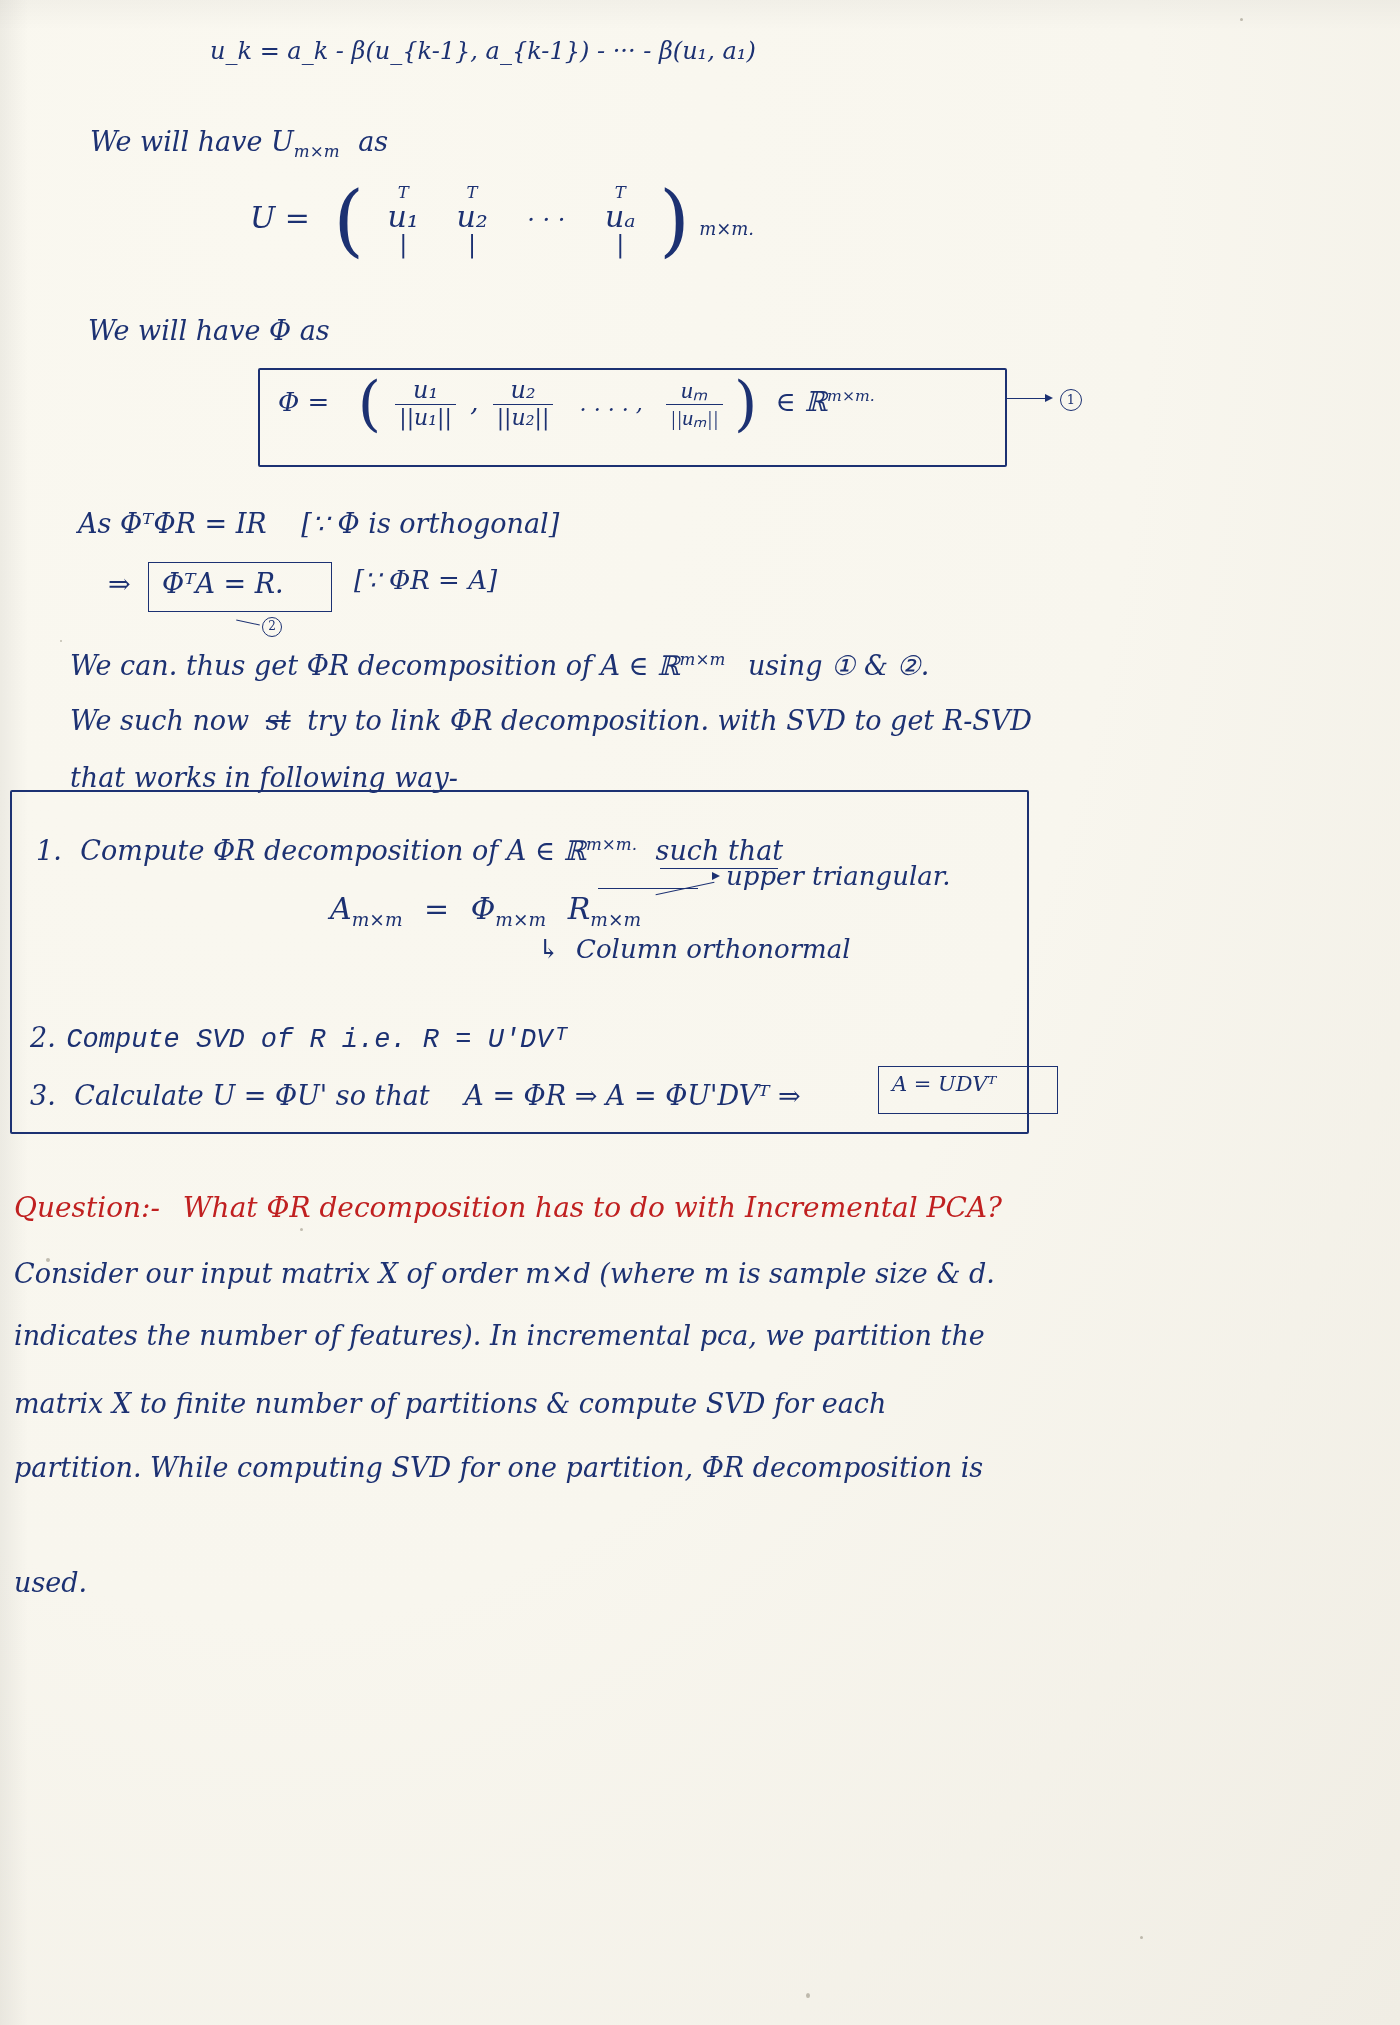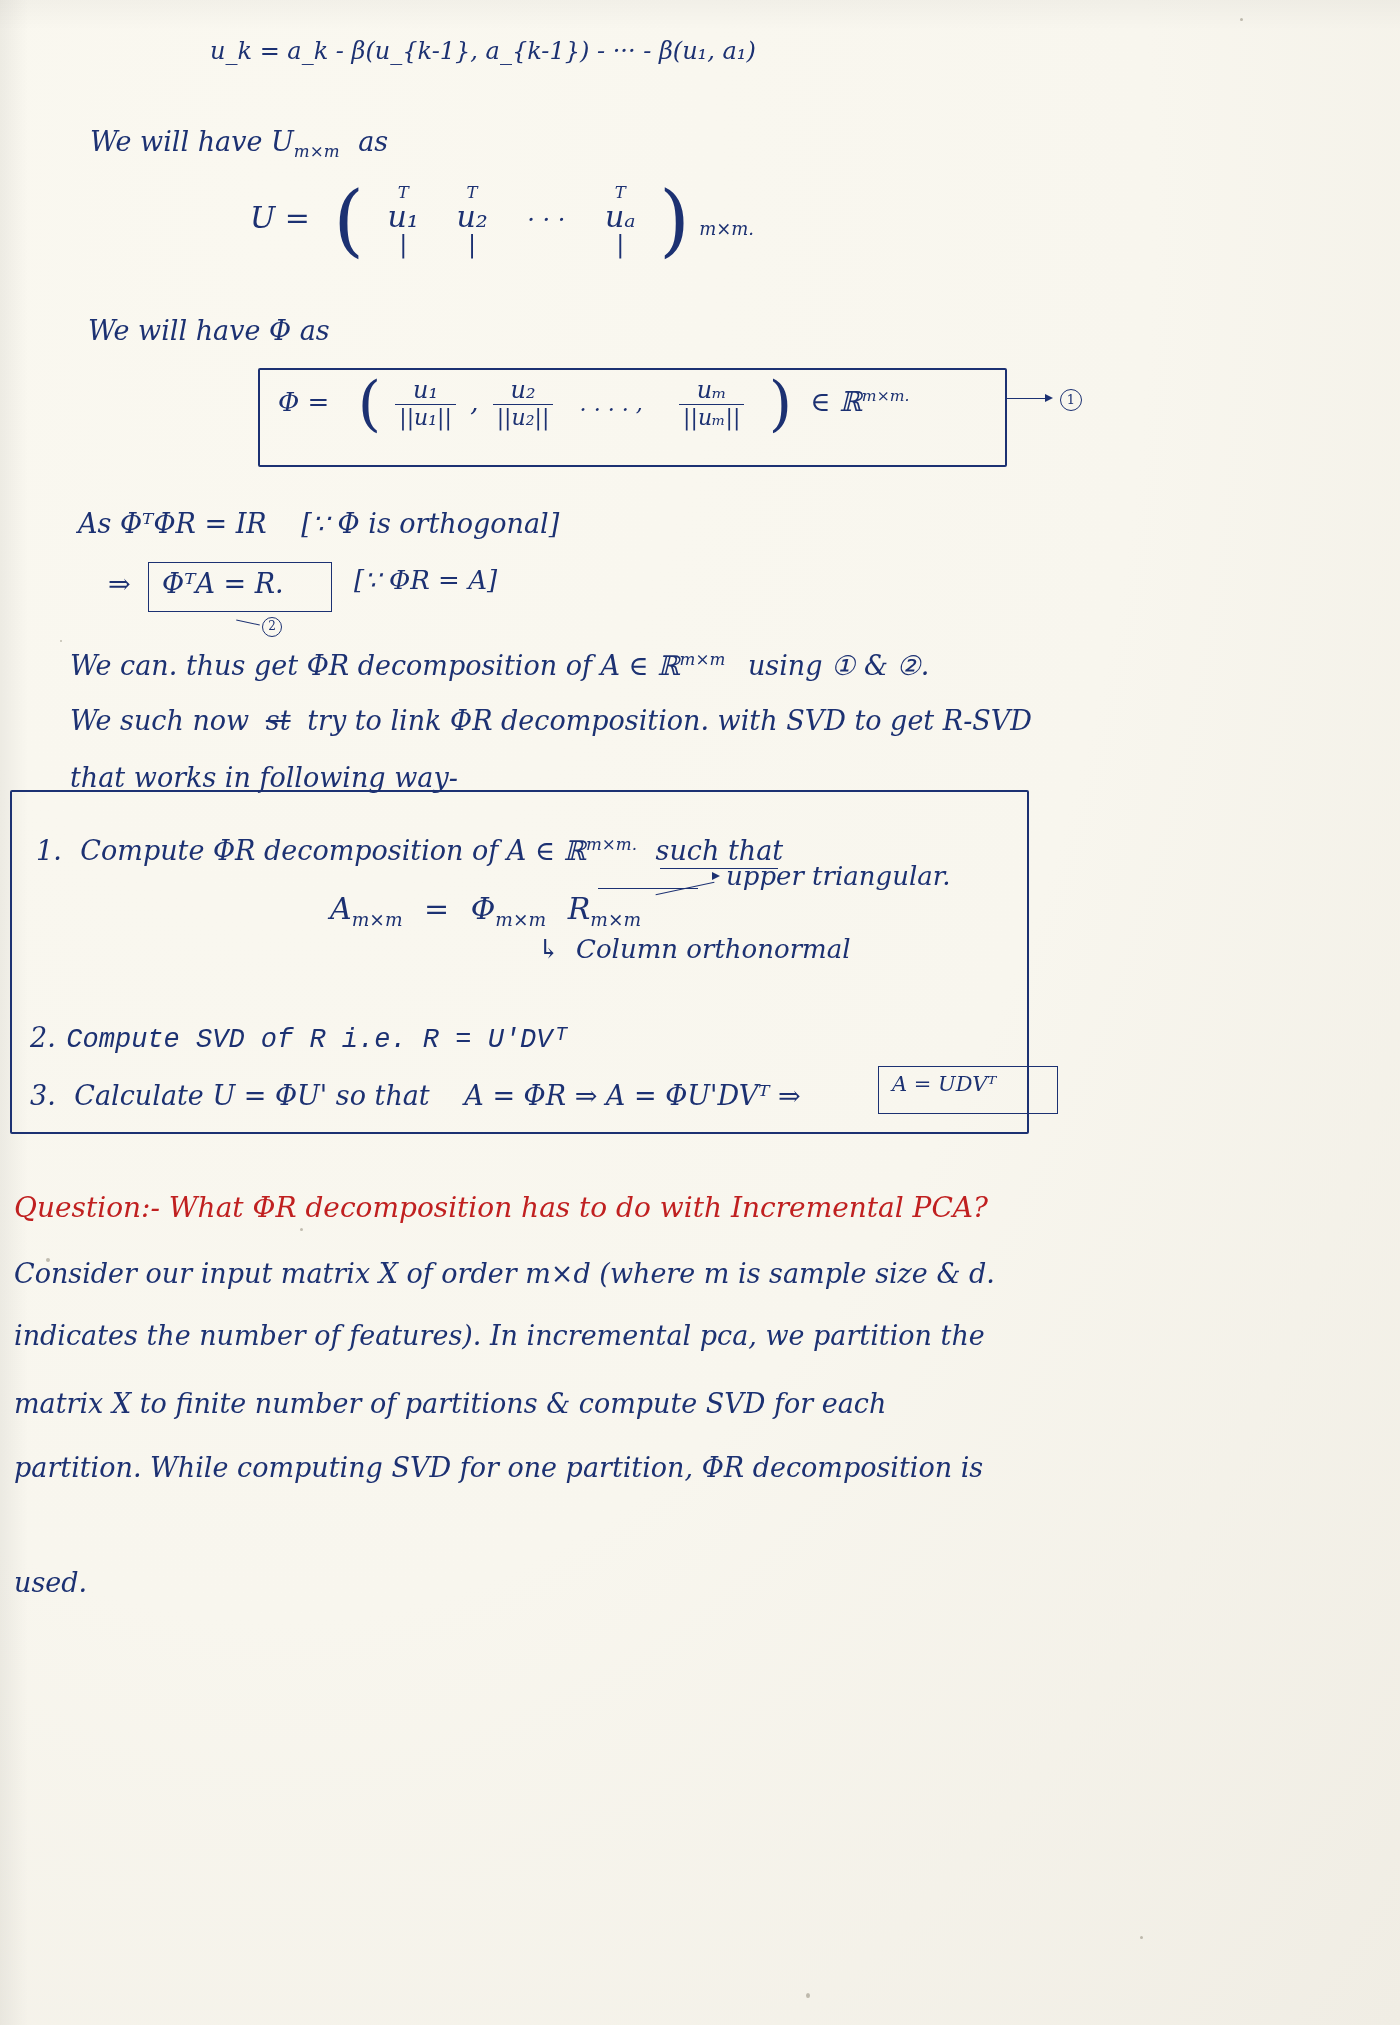--- a/index.html
+++ b/index.html
@@ -182,21 +182,21 @@
   <span class="frac" style="font-size:0.92em;margin:0 6px;">
     <span class="num">u₁</span>
     <span class="den">||u₁||</span>
   </span>
   <span>,</span>
   <span class="frac" style="font-size:0.92em;margin:0 6px;">
     <span class="num">u₂</span>
     <span class="den">||u₂||</span>
   </span>
   <span style="margin:0 12px;font-size:0.85em;">. . . . ,</span>
-  <span class="frac" style="font-size:0.92em;margin:0 16px;">
+  <span class="frac" style="font-size:0.92em;margin:0 3px;font-family:Liberation Serif, serif;">
     <span class="num">uₘ</span>
     <span class="den">||uₘ||</span>
   </span>
   <span class="bigparen" style="font-size:2.3em;">)</span>
   <span style="margin-left:10px;font-size:1.05em;">∈ ℝ</span><span class="sup" style="font-size:0.6em;">m×m.</span>
 </div>
 
 <div class="arrowline" style="left:1005px;top:398px;width:42px;"></div>
 <div class="arrowhead" style="left:1045px;top:394px;"></div>
 <div class="ink" style="left:1060px;top:386px;font-size:20px;">
@@ -277,21 +277,21 @@
   <span style="margin-left:10px;">Calculate U = ΦU'  so that</span>
   <span style="margin-left:26px;">A = ΦR  ⇒  A = ΦU'DVᵀ  ⇒</span>
 </div>
 <div class="thinbox" style="left:878px;top:1066px;width:178px;height:46px;"></div>
 <div class="ink" style="left:892px;top:1072px;font-size:21px;">
   <span>A = UDVᵀ</span>
 </div>
 
 <div class="ink red" style="left:14px;top:1192px;font-size:28px;">
   <span>Question:-</span>
-  <span style="">What ΦR decomposition has to do with Incremental PCA?</span>
+  <span style="margin-left:14px;">What ΦR decomposition has to do with Incremental PCA?</span>
 </div>
 
 <div class="ink" style="left:14px;top:1258px;font-size:27px;">
   <span>Consider our input matrix X of order m×d (where m is sample size &amp; d.</span>
 </div>
 <div class="ink" style="left:14px;top:1320px;font-size:27px;">
   <span>indicates the number of features). In incremental pca, we partition the</span>
 </div>
 <div class="ink" style="left:14px;top:1388px;font-size:27px;">
   <span>matrix X to finite number of partitions &amp; compute SVD for each</span>

